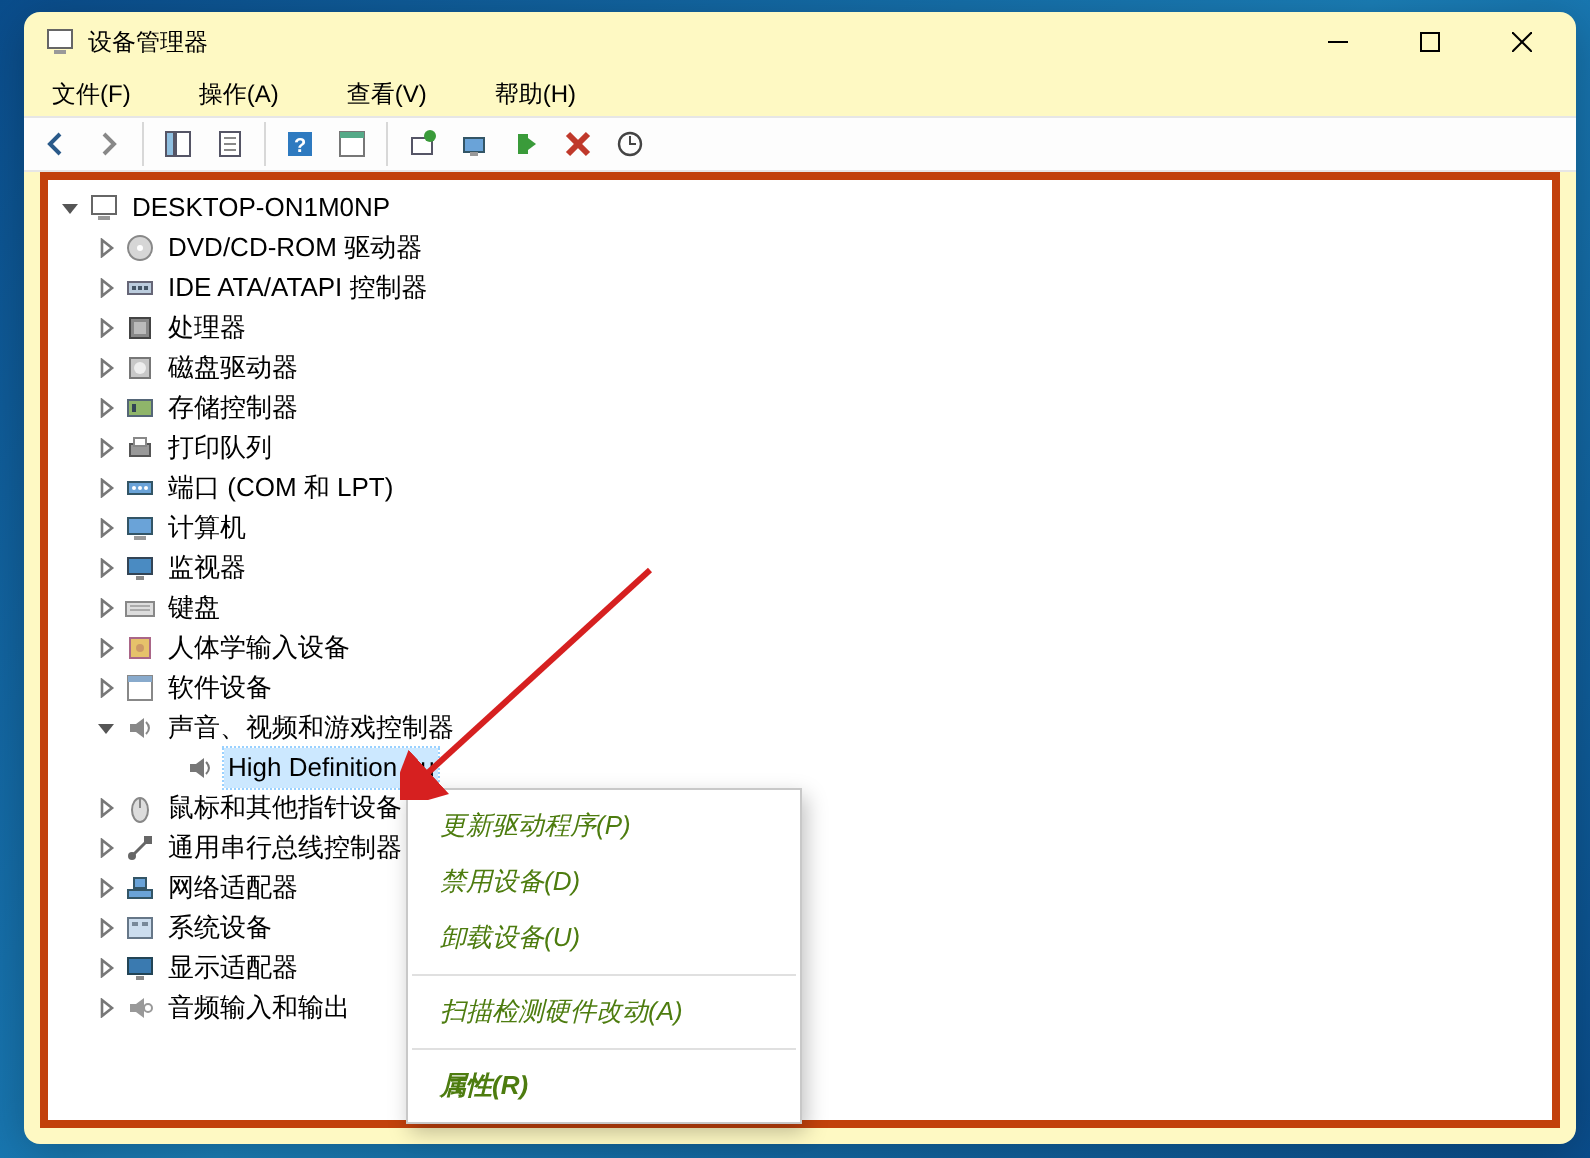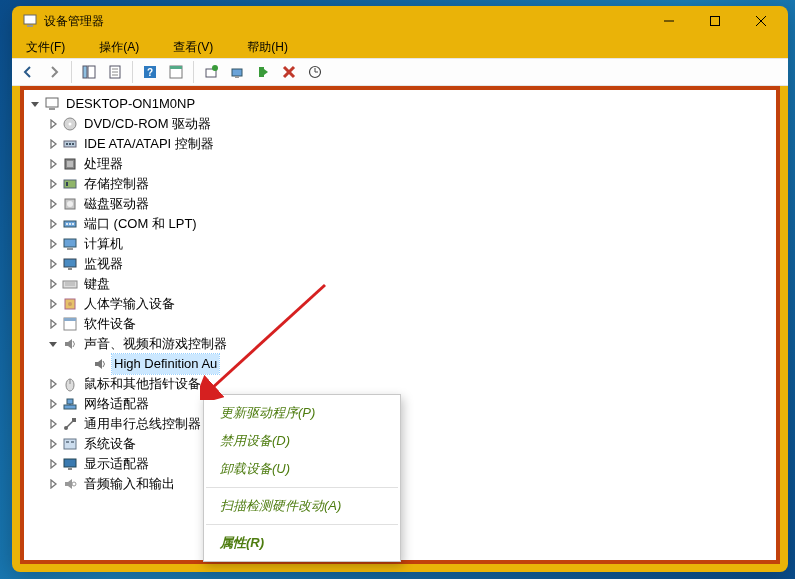--- a/index.html
+++ b/index.html
@@ -10,21 +10,21 @@
     background: linear-gradient(135deg, #0a4d8c 0%, #1b7fb8 50%, #0a4d8c 100%);
     width: 795px;
     height: 579px;
     overflow: hidden;
     position: relative;
   }
   .window {
     position: absolute;
     top: 6px; left: 12px;
     width: 776px; height: 566px;
-    background: #eab308;
+    background: #fef9c3;
     border-radius: 8px;
     box-shadow: 0 4px 24px rgba(0,0,0,.25);
     display: flex;
     flex-direction: column;
     overflow: hidden;
   }
   .titlebar {
     height: 30px;
     display: flex;
     align-items: center;
@@ -310,39 +310,53 @@
           <span class="row-label">处理器</span>
         </div>
         <div class="row indent1">
           <span class="expander">
             <svg width="10" height="10">
               <path d="M3 1 L8 5 L3 9 Z" fill="none" stroke="#777" stroke-width="1.3"></path>
             </svg>
           </span>
           <span class="dev-icon">
             <svg width="16" height="16">
+              <rect x="3" y="3" width="10" height="10" fill="#c8c8c8" stroke="#777"></rect>
+              <circle cx="8" cy="8" r="3" fill="#eee"></circle>
+            </svg>
+          </span>
+          <span class="row-label">磁盘驱动器</span>
+        </div>
+        <div class="row indent1">
+          <span class="expander">
+            <svg width="10" height="10">
+              <path d="M3 1 L8 5 L3 9 Z" fill="none" stroke="#777" stroke-width="1.3"></path>
+            </svg>
+          </span>
+          <span class="dev-icon">
+            <svg width="16" height="16">
               <rect x="2" y="4" width="12" height="8" fill="#8fb56a" stroke="#567"></rect>
               <rect x="4" y="6" width="2" height="4" fill="#345"></rect>
             </svg>
           </span>
           <span class="row-label">存储控制器</span>
         </div>
         <div class="row indent1">
           <span class="expander">
             <svg width="10" height="10">
               <path d="M3 1 L8 5 L3 9 Z" fill="none" stroke="#777" stroke-width="1.3"></path>
             </svg>
           </span>
           <span class="dev-icon">
             <svg width="16" height="16">
-              <rect x="3" y="3" width="10" height="10" fill="#c8c8c8" stroke="#777"></rect>
-              <circle cx="8" cy="8" r="3" fill="#eee"></circle>
-            </svg>
-          </span>
-          <span class="row-label">磁盘驱动器</span>
+              <rect x="3" y="6" width="10" height="6" fill="#999" stroke="#555"></rect>
+              <rect x="5" y="3" width="6" height="4" fill="#fff" stroke="#888"></rect>
+            </svg>
+          </span>
+          <span class="row-label">打印队列</span>
         </div>
         <div class="row indent1">
           <span class="expander">
             <svg width="10" height="10">
               <path d="M3 1 L8 5 L3 9 Z" fill="none" stroke="#777" stroke-width="1.3"></path>
             </svg>
           </span>
           <span class="dev-icon">
             <svg width="16" height="16">
               <rect x="2" y="5" width="12" height="6" fill="#6aa3d8" stroke="#356"></rect>
@@ -463,41 +477,41 @@
           <span class="row-label">鼠标和其他指针设备</span>
         </div>
         <div class="row indent1">
           <span class="expander">
             <svg width="10" height="10">
               <path d="M3 1 L8 5 L3 9 Z" fill="none" stroke="#777" stroke-width="1.3"></path>
             </svg>
           </span>
           <span class="dev-icon">
             <svg width="16" height="16">
+              <circle cx="4" cy="12" r="2" fill="#666"></circle>
+              <line x1="4" y1="12" x2="12" y2="4" stroke="#666" stroke-width="1.5"></line>
+              <rect x="10" y="2" width="4" height="4" fill="#666"></rect>
+            </svg>
+          </span>
+          <span class="row-label">通用串行总线控制器</span>
+        </div>
+        <div class="row indent1">
+          <span class="expander">
+            <svg width="10" height="10">
+              <path d="M3 1 L8 5 L3 9 Z" fill="none" stroke="#777" stroke-width="1.3"></path>
+            </svg>
+          </span>
+          <span class="dev-icon">
+            <svg width="16" height="16">
               <rect x="2" y="9" width="12" height="4" fill="#6aa3d8" stroke="#356"></rect>
               <rect x="5" y="3" width="6" height="5" fill="#6aa3d8" stroke="#356"></rect>
               <line x1="8" y1="8" x2="8" y2="9" stroke="#356"></line>
             </svg>
           </span>
           <span class="row-label">网络适配器</span>
-        </div>
-        <div class="row indent1">
-          <span class="expander">
-            <svg width="10" height="10">
-              <path d="M3 1 L8 5 L3 9 Z" fill="none" stroke="#777" stroke-width="1.3"></path>
-            </svg>
-          </span>
-          <span class="dev-icon">
-            <svg width="16" height="16">
-              <circle cx="4" cy="12" r="2" fill="#666"></circle>
-              <line x1="4" y1="12" x2="12" y2="4" stroke="#666" stroke-width="1.5"></line>
-              <rect x="10" y="2" width="4" height="4" fill="#666"></rect>
-            </svg>
-          </span>
-          <span class="row-label">通用串行总线控制器</span>
         </div>
         <div class="row indent1">
           <span class="expander">
             <svg width="10" height="10">
               <path d="M3 1 L8 5 L3 9 Z" fill="none" stroke="#777" stroke-width="1.3"></path>
             </svg>
           </span>
           <span class="dev-icon">
             <svg width="16" height="16">
               <rect x="2" y="3" width="12" height="10" fill="#cde" stroke="#678"></rect>

